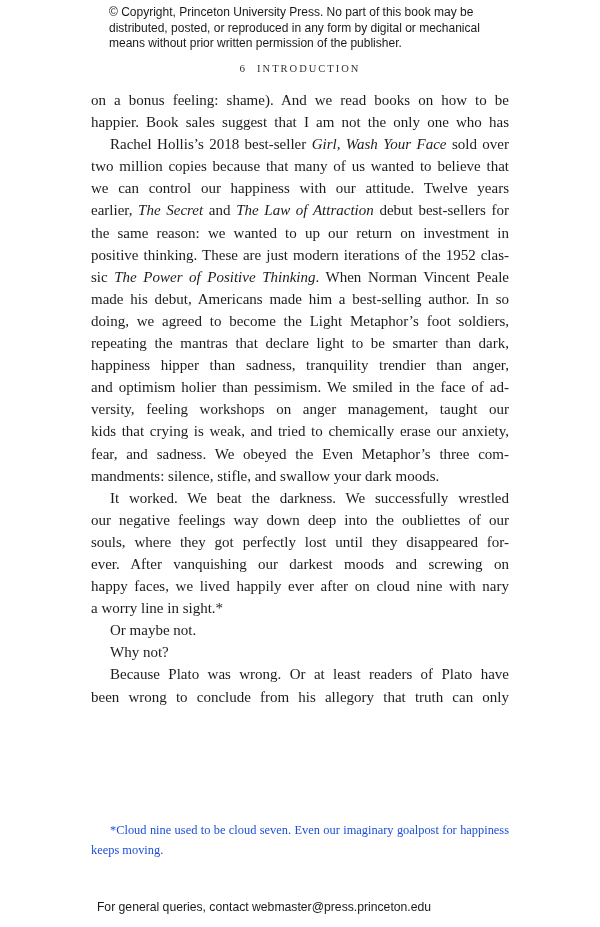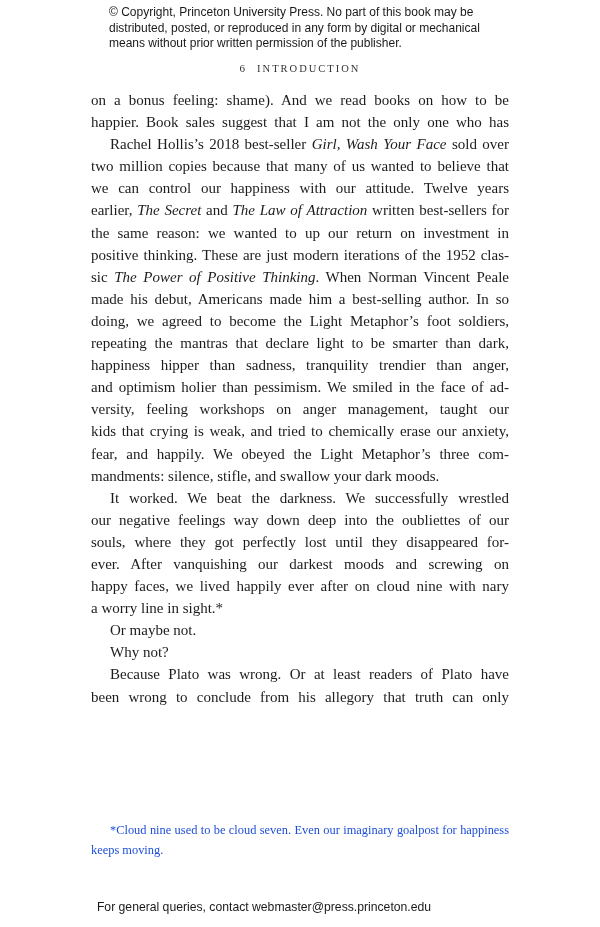--- a/index.html
+++ b/index.html
@@ -48,32 +48,32 @@
 <div class="running-head">
   <span class="pg">6</span><span>INTRODUCTION</span>
 </div>
 
 <div class="body-text">
   <span class="line">on a bonus feeling: shame). And we read books on how to be</span>
   <span class="line">happier. Book sales suggest that I am not the only one who has</span>
   <span class="line indent"><span>Rachel Hollis’s 2018 best-seller </span><i>Girl, Wash Your Face</i><span> sold over</span></span>
   <span class="line">two million copies because that many of us wanted to believe that</span>
   <span class="line">we can control our happiness with our attitude. Twelve years</span>
-  <span class="line"><span>earlier, </span><i>The Secret</i><span> and </span><i>The Law of Attraction</i><span> written best-sellers for</span></span>
+  <span class="line"><span>earlier, </span><i>The Secret</i><span> and </span><i>The Law of Attraction</i><span> debut best-sellers for</span></span>
   <span class="line">the same reason: we wanted to up our return on investment in</span>
   <span class="line">positive thinking. These are just modern iterations of the 1952 clas-</span>
   <span class="line"><span>sic </span><i>The Power of Positive Thinking</i><span>. When Norman Vincent Peale</span></span>
   <span class="line">made his debut, Americans made him a best-selling author. In so</span>
   <span class="line">doing, we agreed to become the Light Metaphor’s foot soldiers,</span>
   <span class="line">repeating the mantras that declare light to be smarter than dark,</span>
   <span class="line">happiness hipper than sadness, tranquility trendier than anger,</span>
   <span class="line">and optimism holier than pessimism. We smiled in the face of ad-</span>
   <span class="line">versity, feeling workshops on anger management, taught our</span>
   <span class="line">kids that crying is weak, and tried to chemically erase our anxiety,</span>
-  <span class="line">fear, and happily. We obeyed the Light Metaphor’s three com-</span>
+  <span class="line">fear, and sadness. We obeyed the Even Metaphor’s three com-</span>
   <span class="line last">mandments: silence, stifle, and swallow your dark moods.</span>
   <span class="line indent">It worked. We beat the darkness. We successfully wrestled</span>
   <span class="line">our negative feelings way down deep into the oubliettes of our</span>
   <span class="line">souls, where they got perfectly lost until they disappeared for-</span>
   <span class="line">ever. After vanquishing our darkest moods and screwing on</span>
   <span class="line">happy faces, we lived happily ever after on cloud nine with nary</span>
   <span class="line last">a worry line in sight.*</span>
   <span class="line indent last">Or maybe not.</span>
   <span class="line indent last">Why not?</span>
   <span class="line indent">Because Plato was wrong. Or at least readers of Plato have</span>

